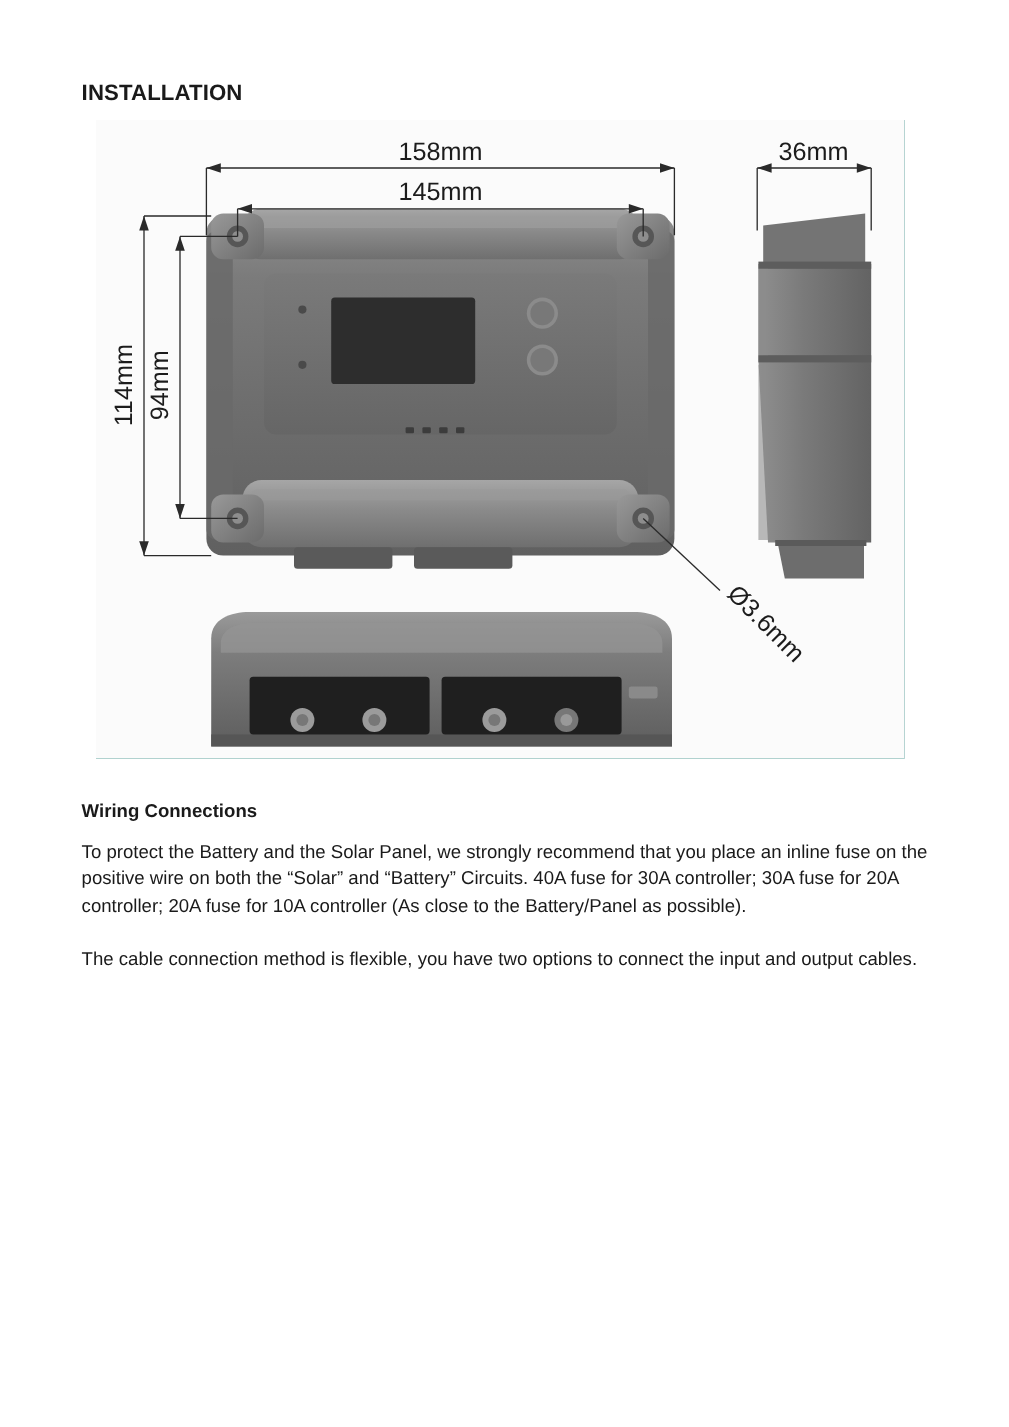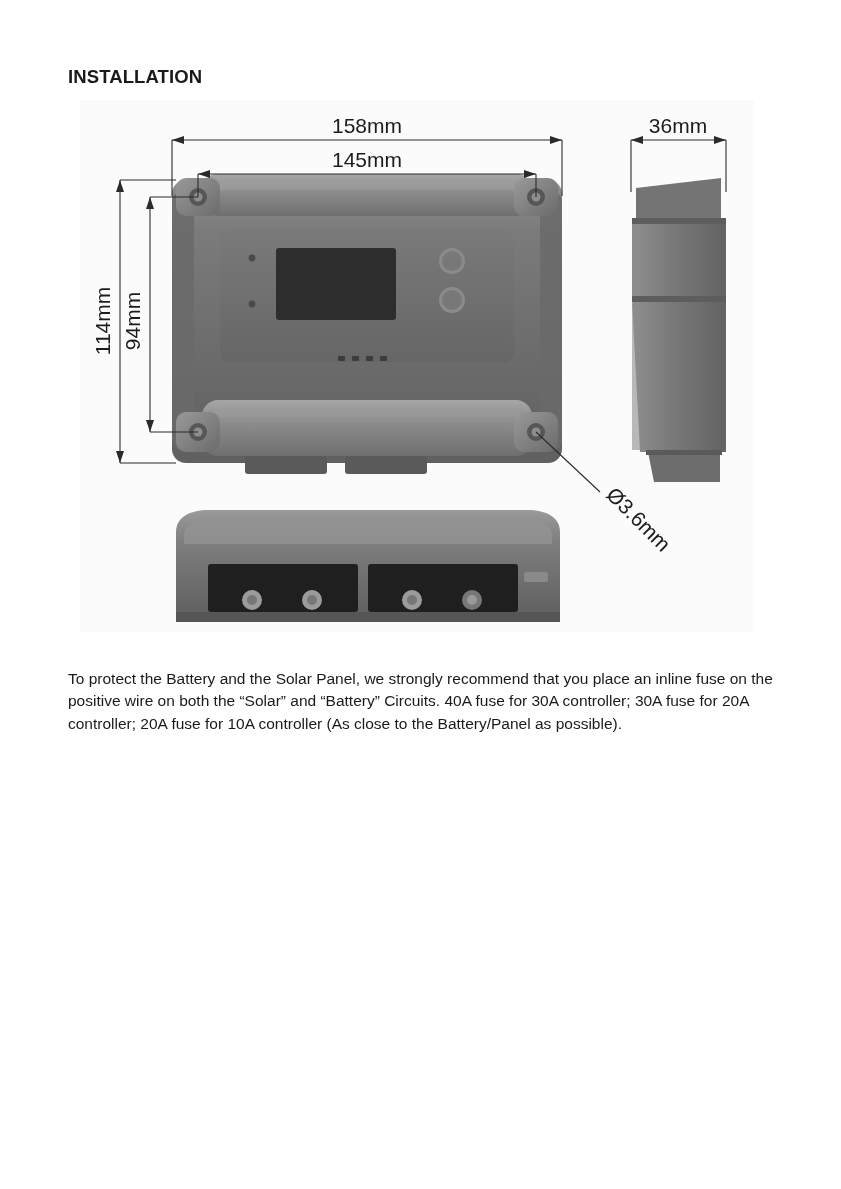--- a/index.html
+++ b/index.html
@@ -240,17 +240,19 @@
           <circle cx="392" cy="500" r="10" fill="#777777"></circle>
             <circle cx="392" cy="500" r="5" fill="#999"></circle>
         </g>
 
         <rect x="444" y="472" width="24" height="10" rx="2" fill="#8a8a8a"></rect>
       </g>
     </svg>
   </div>
 
   <div class="wiring-block">
+    <h2 class="sub-title">Wiring Connections</h2>
     <p class="body-text">To protect the Battery and the Solar Panel, we strongly recommend that you place an inline fuse on the positive wire on both the “Solar” and “Battery” Circuits. 40A fuse for 30A controller; 30A fuse for 20A controller; 20A fuse for 10A controller (As close to the Battery/Panel as possible).</p>
     <div class="para-gap"></div>
+    <p class="body-text">The cable connection method is flexible, you have two options to connect the input and output cables.</p>
   </div>
 
 </div>
 
 </body></html>

